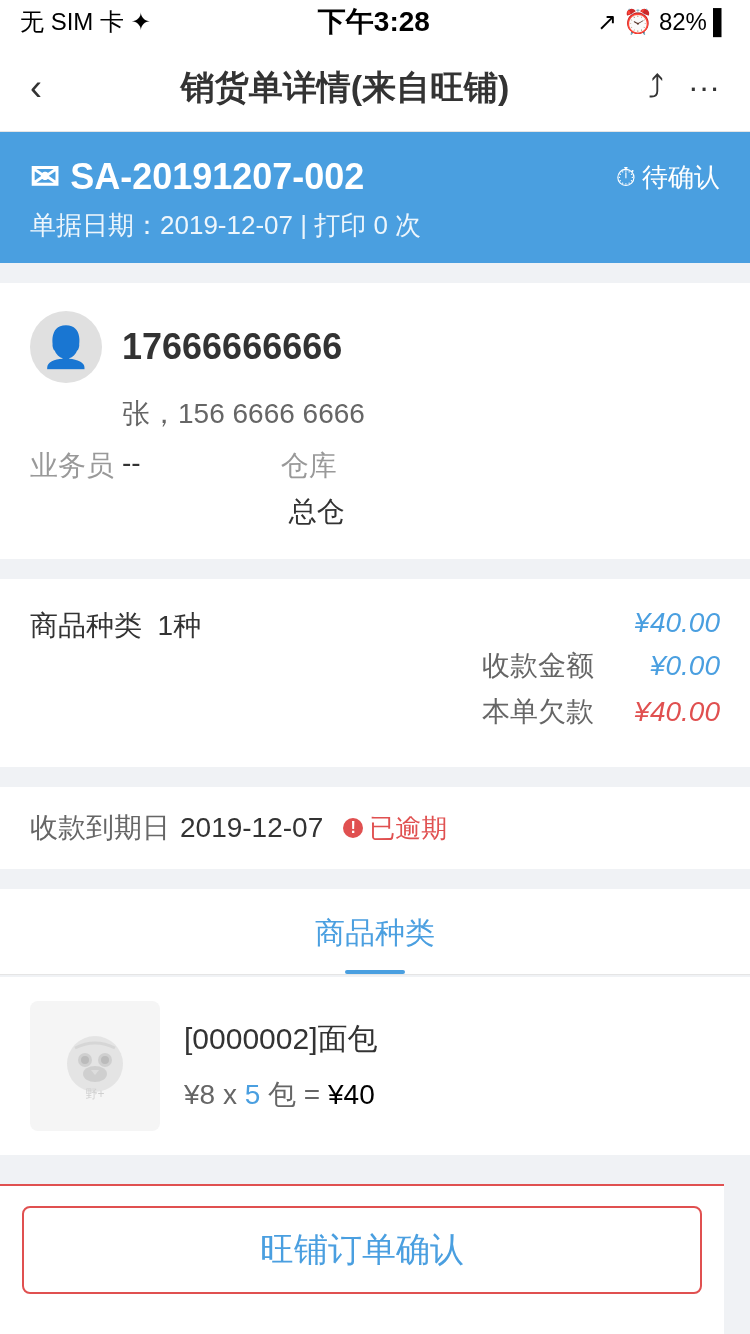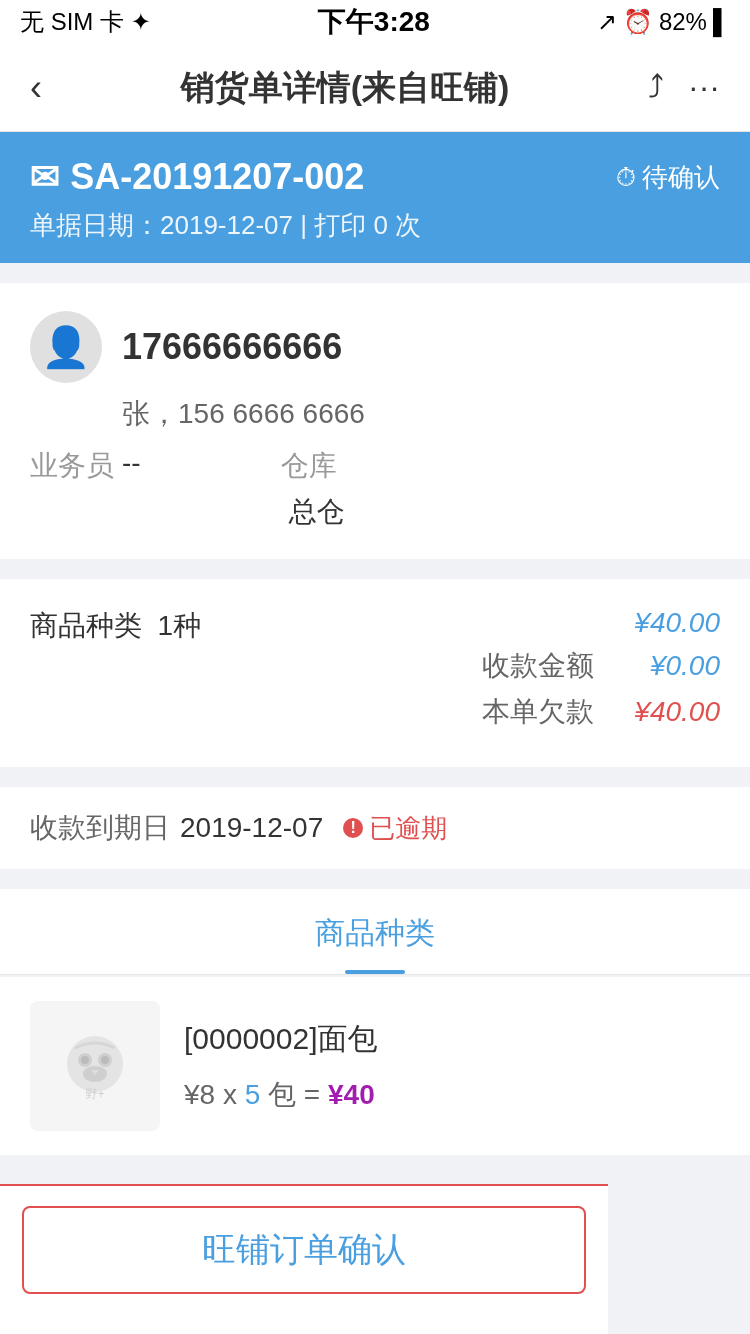--- a/index.html
+++ b/index.html
@@ -223,34 +223,34 @@
       align-items: center;
       justify-content: center;
       overflow: hidden;
     }
     .product-image svg { width: 80px; height: 80px; opacity: 0.4; }
     .product-info { flex: 1; }
     .product-name { font-size: 30px; color: #333; margin-bottom: 16px; }
     .product-price-row { font-size: 28px; color: #666; }
     .price-qty { color: #666; }
     .price-qty .qty { color: #4a9fe0; }
-    .price-total { color: #a21caf; font-weight: 700; }
+    .price-total { color: #000000; font-weight: 400; }
 
     
     .content-area {
       min-height: 200px;
       background: #f0f2f5;
     }
 
     
     .bottom-bar {
       position: fixed;
       bottom: 0;
       left: 0;
-      width: 608px;
+      width: 724px;
       background: #fff;
       padding: 20px 22px 40px;
       border-top: 2px solid #e05050;
     }
     .confirm-btn {
       width: 100%;
       height: 88px;
       background: #fff;
       border: 2px solid #e05050;
       border-radius: 8px;

